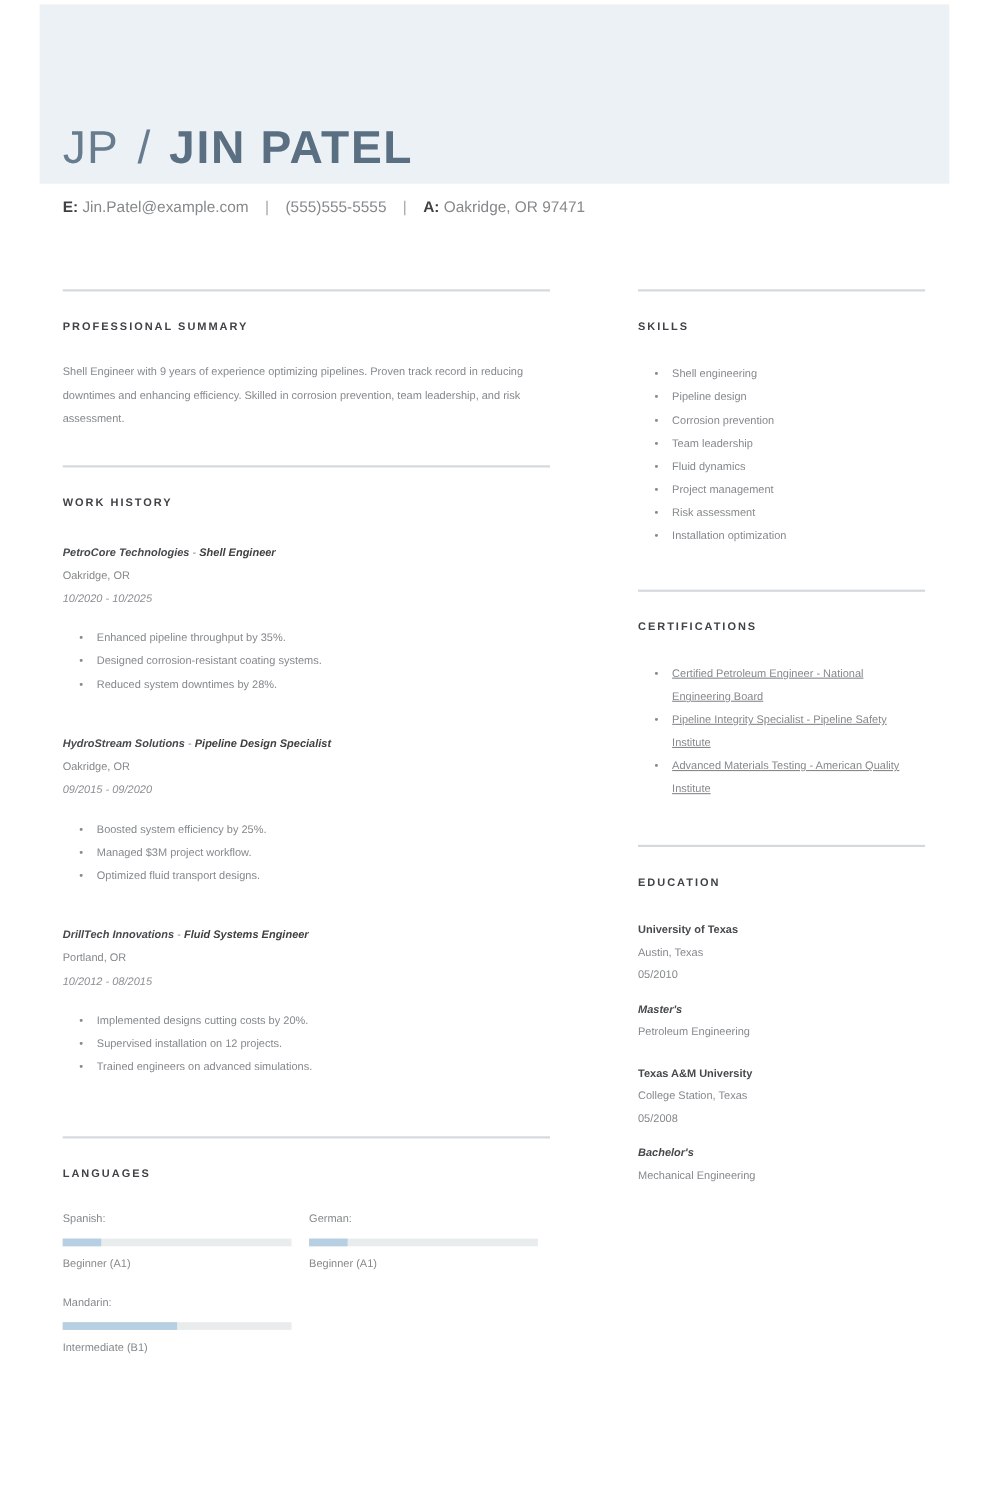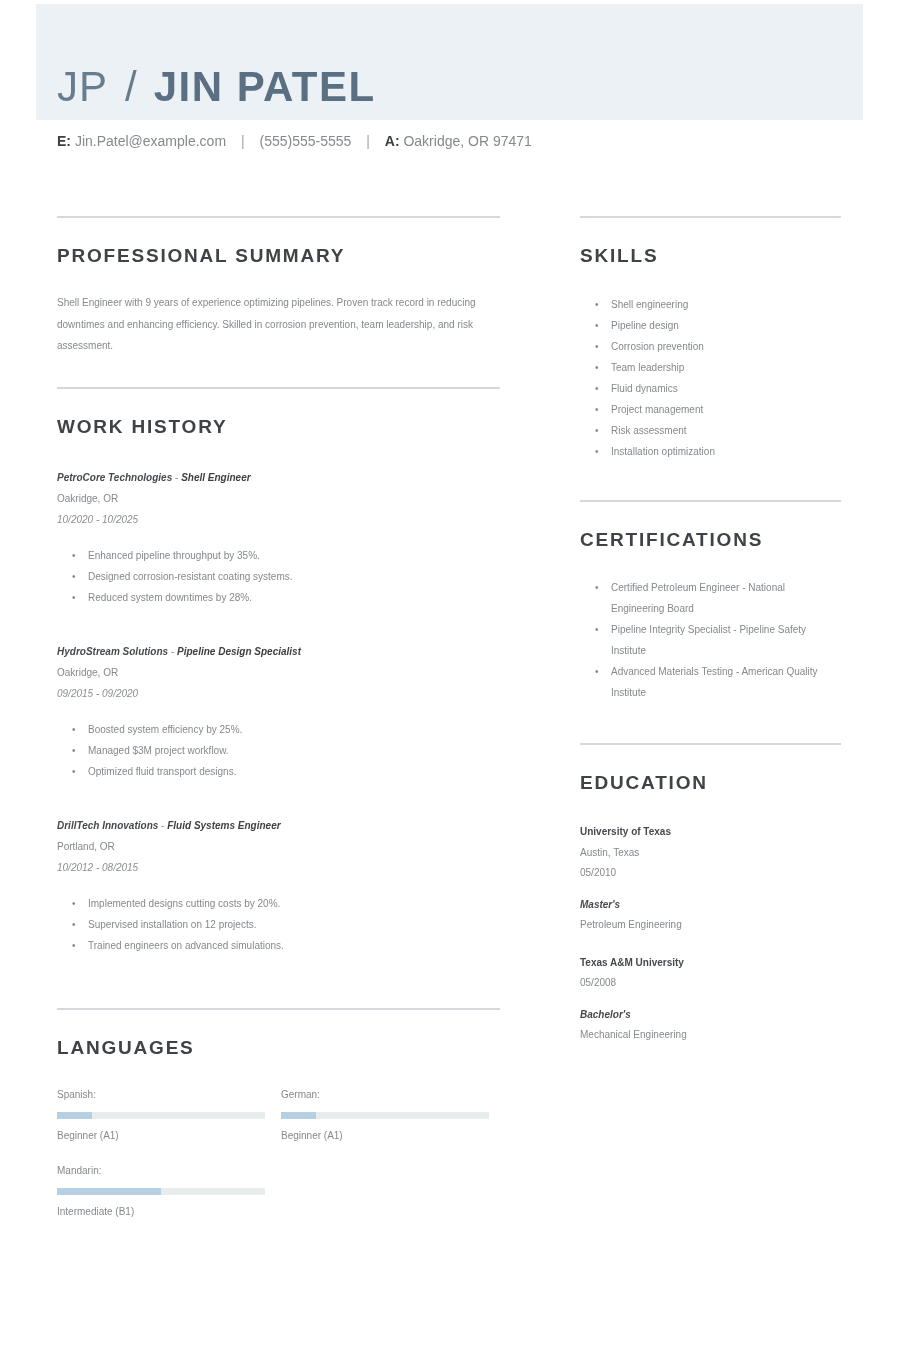--- a/index.html
+++ b/index.html
@@ -8,21 +8,21 @@
     width: 900px; height: 1350px;
     background: #ffffff;
     font-family: "Liberation Sans", sans-serif;
     overflow: hidden;
     position: relative;
   }
 
   
   .band {
     margin: 4px 37px 0 36px;
-    height: 116px;
+    height: 163px;
     background: #ecf1f5;
     display: flex;
     align-items: flex-end;
     padding: 0 0 12px 21px;
   }
   .name-line { font-size: 42px; color: #677c8e; line-height: 1; white-space: nowrap; }
   .initials { font-weight: 400; letter-spacing: 1px; }
   .slash { font-weight: 300; margin: 0 17px; }
   .full-name { font-weight: 700; color: #5a6f82; letter-spacing: 1.5px; }
 
@@ -43,21 +43,21 @@
     column-gap: 80px;
     align-items: flex-start;
   }
   .col-left  { width: 443px; flex: 0 0 443px; }
   .col-right { width: 261px; flex: 0 0 261px; }
 
   .rule { border-top: 2px solid #d5d9dd; }
 
   .sec-title {
     margin: 27px 0 0;
-    font-size: 19px;
+    font-size: 10px;
     font-weight: 700;
     color: #3f4347;
     letter-spacing: 1.8px;
   }
 
   .body-text { font-size: 10px; color: #85898c; }
 
   
   .summary-text { margin: 25px 0 30px; line-height: 21.5px; }
 
@@ -71,21 +71,21 @@
   .role { font-weight: 700; font-style: italic; color: #404040; }
   .job-loc { line-height: 21px; }
   .job-dates { line-height: 21px; font-style: italic; color: #8b8f92; }
 
   ul.dotlist { list-style: none; margin: 15px 0 0; padding: 0; }
   ul.dotlist li { line-height: 21px; padding-left: 31px; text-indent: -16px; }
   ul.dotlist li::before { content: "•"; display: inline-block; width: 16px; text-indent: 0; color: #85898c; }
 
   
   .skills-list { margin-top: 27px !important; margin-bottom: 38px !important; }
-  .certs-list  { margin-top: 26px !important; margin-bottom: 40px !important; }
+  .certs-list  { margin-top: 26px !important; margin-bottom: 40px !important; text-decoration: underline; }
   .certs-list li { line-height: 20.5px; }
 
   
   .lang-grid {
     display: grid;
     grid-template-columns: 208px 208px;
     column-gap: 16px;
     margin-top: 26px;
   }
   .lang-item { margin-bottom: 16px; }
@@ -257,20 +257,21 @@
           <div class="edu-entry">
             <div class="edu-line edu-school">University of Texas</div>
             <div class="edu-line">Austin, Texas</div>
             <div class="edu-line">05/2010</div>
             <div class="edu-line edu-degree">Master's</div>
             <div class="edu-line">Petroleum Engineering</div>
           </div>
 
           <div class="edu-entry">
             <div class="edu-line edu-school">Texas A&amp;M University</div>
+            <div class="edu-line">College Station, Texas</div>
             <div class="edu-line">05/2008</div>
             <div class="edu-line edu-degree">Bachelor's</div>
             <div class="edu-line">Mechanical Engineering</div>
           </div>
 
         </div>
       </section>
 
     </div>
   </div>

